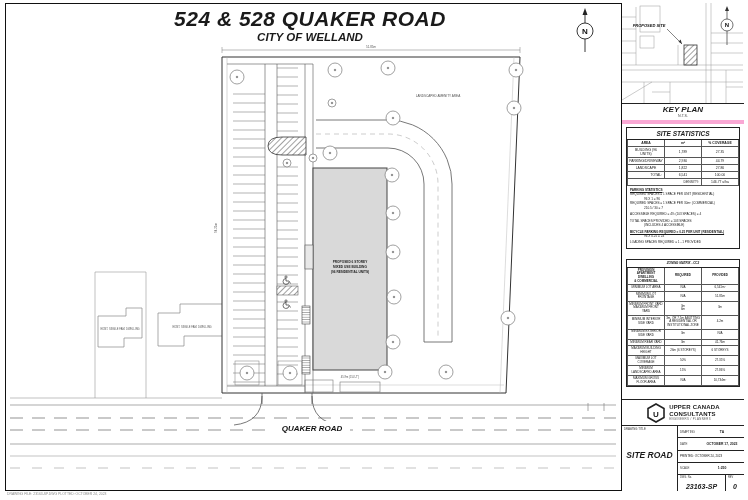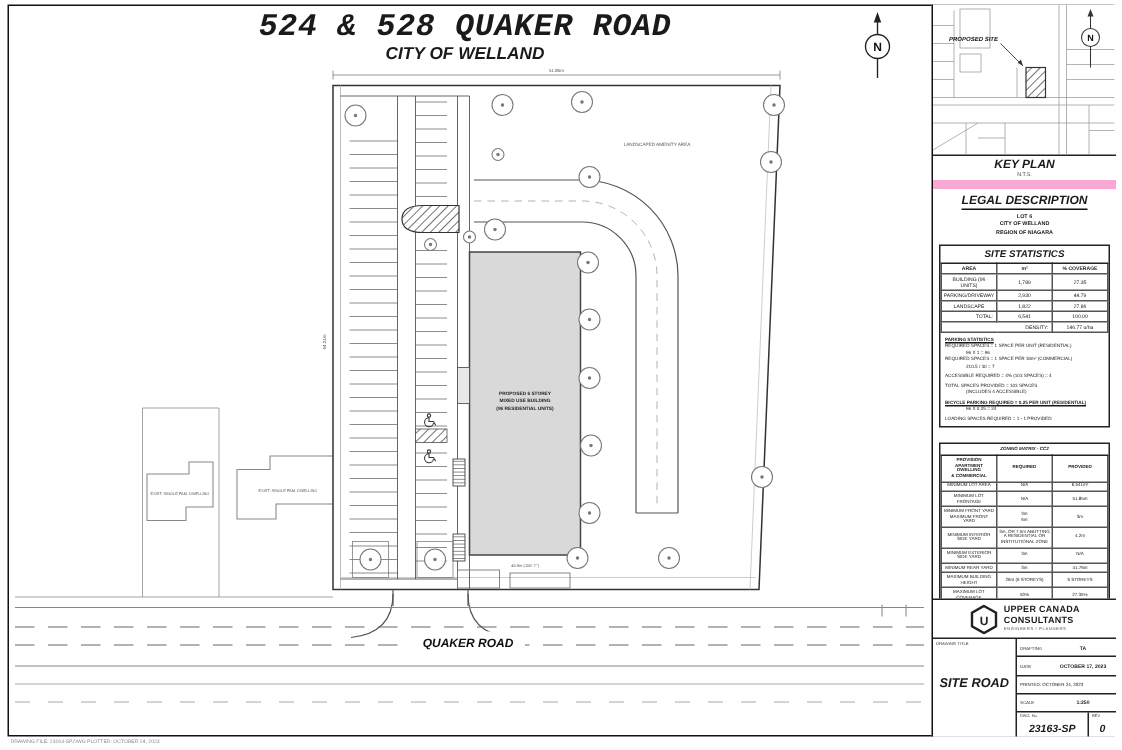--- a/index.html
+++ b/index.html
@@ -1,26 +1,26 @@
 <!DOCTYPE html>
 <html><head>
 <meta charset="utf-8">
 <style>
   html,body{margin:0;padding:0;}
   body{width:748px;height:500px;background:#ffffff;font-family:"Liberation Sans",sans-serif;color:#1a1a1a;position:relative;overflow:hidden;}
   .sheet{position:absolute;left:5px;top:3px;width:738px;height:488px;border:1.6px solid #111;background:#fff;box-sizing:border-box;}
   
   .main-title{position:absolute;left:5px;top:7px;width:610px;text-align:center;z-index:3;pointer-events:none;}
-  .main-title .t1{font-size:21px;font-weight:bold;font-style:italic;letter-spacing:.5px;font-family:Liberation Mono, monospace;}
+  .main-title .t1{font-size:21px;font-weight:bold;font-style:italic;letter-spacing:.5px;}
   .main-title .t2{font-size:11.5px;font-weight:bold;font-style:italic;}
   svg text{font-family:"Liberation Sans",sans-serif;}
   
   .panel{position:absolute;left:621px;top:3px;width:123px;height:488px;border-left:1.4px solid #111;background:#fff;box-sizing:border-box;z-index:4;font-size:4px;}
   .kp-map{height:100px;border-bottom:1px solid #222;position:relative;}
-  .kp-cap{border-bottom:6px solid #f9a8d4;text-align:center;padding:1px 0 2px;}
+  .kp-cap{border-bottom:4px solid #f9a8d4;text-align:center;padding:1px 0 2px;}
   .kp-title{font-size:8px;font-weight:bold;font-style:italic;}
   .kp-nts{font-size:3.6px;color:#444;}
   .legal{text-align:center;padding:3px 2px 2px;}
   .legal-title{font-size:8px;font-weight:bold;font-style:italic;border-bottom:.8px solid #111;display:inline-block;padding-bottom:1px;margin-bottom:2px;}
   .legal-line{font-size:3.6px;font-weight:bold;line-height:1.5;}
   .box{margin:3px 4px 0;border:.9px solid #222;}
   table{border-collapse:collapse;width:100%;table-layout:fixed;}
   td{border:.5px solid #555;padding:.8px 1px;font-size:3.4px;text-align:center;vertical-align:middle;white-space:pre-line;line-height:1.25;}
   .t-title td{font-size:6.5px;font-weight:bold;font-style:italic;padding:1.6px 0;border:none;border-bottom:.7px solid #222;}
   .hdr td{font-weight:bold;}
@@ -325,26 +325,20 @@
         <circle cx="105" cy="22" r="6" fill="#fff"></circle>
       </g>
       <text x="105" y="24.2" font-size="6" font-weight="bold" text-anchor="middle" fill="#111">N</text>
     </svg>
   </div>
   <div class="kp-cap">
     <div class="kp-title">KEY PLAN</div>
     <div class="kp-nts">N.T.S.</div>
   </div>
 
-  <div class="legal">
-    <div class="legal-title">LEGAL DESCRIPTION</div>
-    <div class="legal-line">LOT 6</div>
-    <div class="legal-line">CITY OF WELLAND</div>
-    <div class="legal-line">REGION OF NIAGARA</div>
-  </div>
 
   <div class="box">
     <table>
       <tbody>
           <tr class="t-title">
             <td colspan="3">SITE STATISTICS</td>
           </tr>
       <tr class="hdr">
         <td>AREA</td>
         <td>m²</td>

